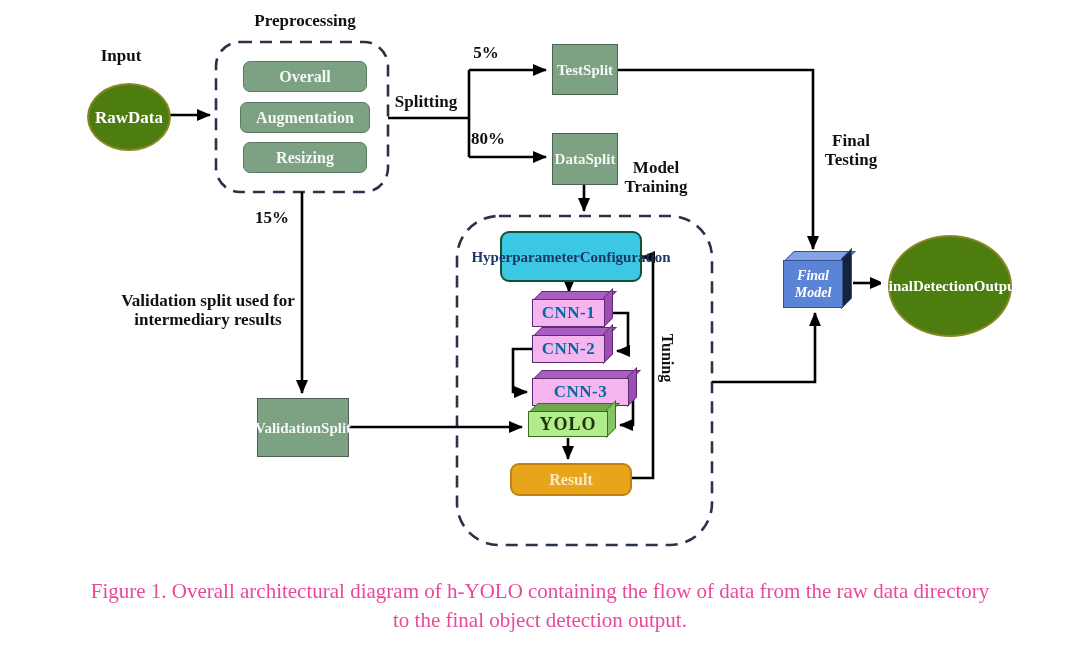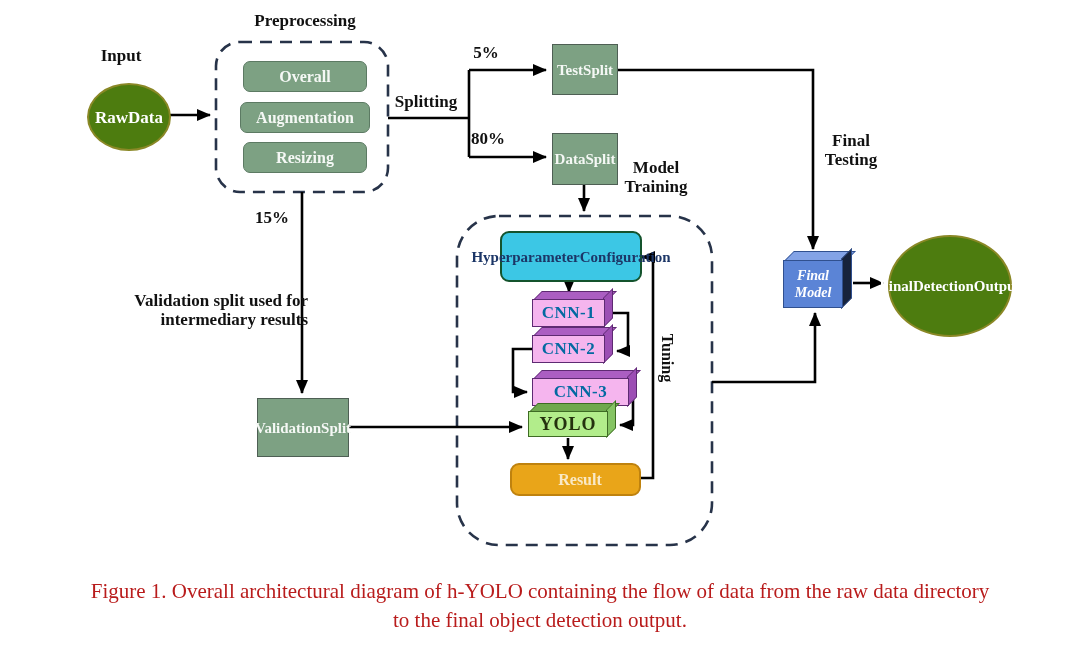--- a/index.html
+++ b/index.html
@@ -10,40 +10,40 @@
        font-size:17px;line-height:19px;}
   .node{position:absolute;z-index:2;display:flex;flex-direction:row;align-items:center;
         justify-content:center;font-weight:bold;text-align:center;}
   .ellipse{border-radius:50%;background:#4d7c0f;border:2.5px solid #8a8826;color:#fff;}
   .rd{background:#7da183;border:1.6px solid #5c7a63;border-radius:7px;color:#f5f8f5;
       font-size:16px;line-height:18px;}
   .sq{background:#7da183;border:1.8px solid #4e5f54;color:#f5f8f5;font-size:15px;line-height:18px;}
   .cyanbox{background:#3cc7e5;border:2px solid #14532d;border-radius:9px;color:#1c3667;
            font-size:15px;line-height:18px;}
   .orangebox{background:#e9a519;border:2px solid #bf820e;border-radius:9px;color:#f9e9c6;
-             font-size:16px;padding-left:9px;}
+             font-size:16px;}
   .box3d{position:absolute;z-index:2;}
   .box3d .f{position:absolute;left:0;top:0;right:0;bottom:0;display:flex;flex-direction:column;
             align-items:center;justify-content:center;border:1.6px solid var(--bc);
             background:var(--fc);z-index:2;font-weight:bold;text-align:center;}
   .box3d .t{position:absolute;left:0;top:-8px;width:100%;height:8px;background:var(--tc);
             border:1.6px solid var(--bc);transform:skewX(-45deg);transform-origin:bottom;z-index:1;}
   .box3d .s{position:absolute;right:-8px;top:-1px;width:8px;height:100%;background:var(--sc);
             border:1.6px solid var(--bc);transform:skewY(-45deg);transform-origin:left;z-index:1;}
   .cnn{--fc:#f5b5ee;--tc:#ab5ec2;--sc:#9c4eb4;--bc:#5e2a72;}
   .cnn .f{font-size:17px;color:#0369a1;letter-spacing:.5px;}
   .yolo3d{--fc:#b2ed8b;--tc:#6fa84e;--sc:#85c463;--bc:#3e6b24;}
   .yolo3d .f{font-size:18px;color:#24310e;letter-spacing:1px;text-align:right;}
   .fm3d{--fc:#5b84d6;--tc:#83a3e6;--sc:#17233c;--bc:#30508f;}
   .fm3d .f{font-size:14px;line-height:17px;color:#ffffff;font-style:italic;}
   .fm3d .t{top:-9px;height:9px;}
   .fm3d .s{right:-9px;width:9px;}
   .rot{transform:rotate(90deg);}
   .caption{position:absolute;left:0;right:0;top:577px;text-align:center;z-index:3;
-           font-size:21px;line-height:29px;color:#b91c1c;}
+           font-size:21px;line-height:29px;color:#ec4899;}
 </style>
 </head>
 <body>
 
 <div id="stage">
 
   <svg class="flow" width="1080" height="651" viewBox="0 0 1080 651">
     <defs>
       <marker id="ah" markerUnits="userSpaceOnUse" markerWidth="15" markerHeight="13" refX="13" refY="6" orient="auto">
         <polygon points="0,0 14,6 0,12" fill="#000"></polygon>
@@ -80,21 +80,21 @@
   <div class="lbl" style="left:464px;top:129px;width:48px;">80%</div>
   <div class="lbl" style="left:248px;top:208px;width:48px;">15%</div>
   <div class="lbl" style="left:618px;top:158px;width:76px;">
     <span>Model</span><br>
     <span>Training</span>
   </div>
   <div class="lbl" style="left:817px;top:131px;width:68px;">
     <span>Final</span><br>
     <span>Testing</span>
   </div>
-  <div class="lbl" style="left:108px;top:291px;width:200px;font-size:17px;line-height:19px;text-align:right;">
+  <div class="lbl" style="left:108px;top:291px;width:200px;font-size:17px;line-height:19px;">
     <span>Validation split used for</span><br>
     <span>intermediary results</span>
   </div>
   <div class="lbl rot" style="left:636px;top:328px;width:64px;height:60px;display:flex;align-items:center;justify-content:center;font-size:16px;">Tuning</div>
 
   <div class="node ellipse" style="left:87px;top:83px;width:80px;height:64px;font-size:17px;line-height:19px;">
     <span>Raw</span>
     <span>Data</span>
   </div>
 

